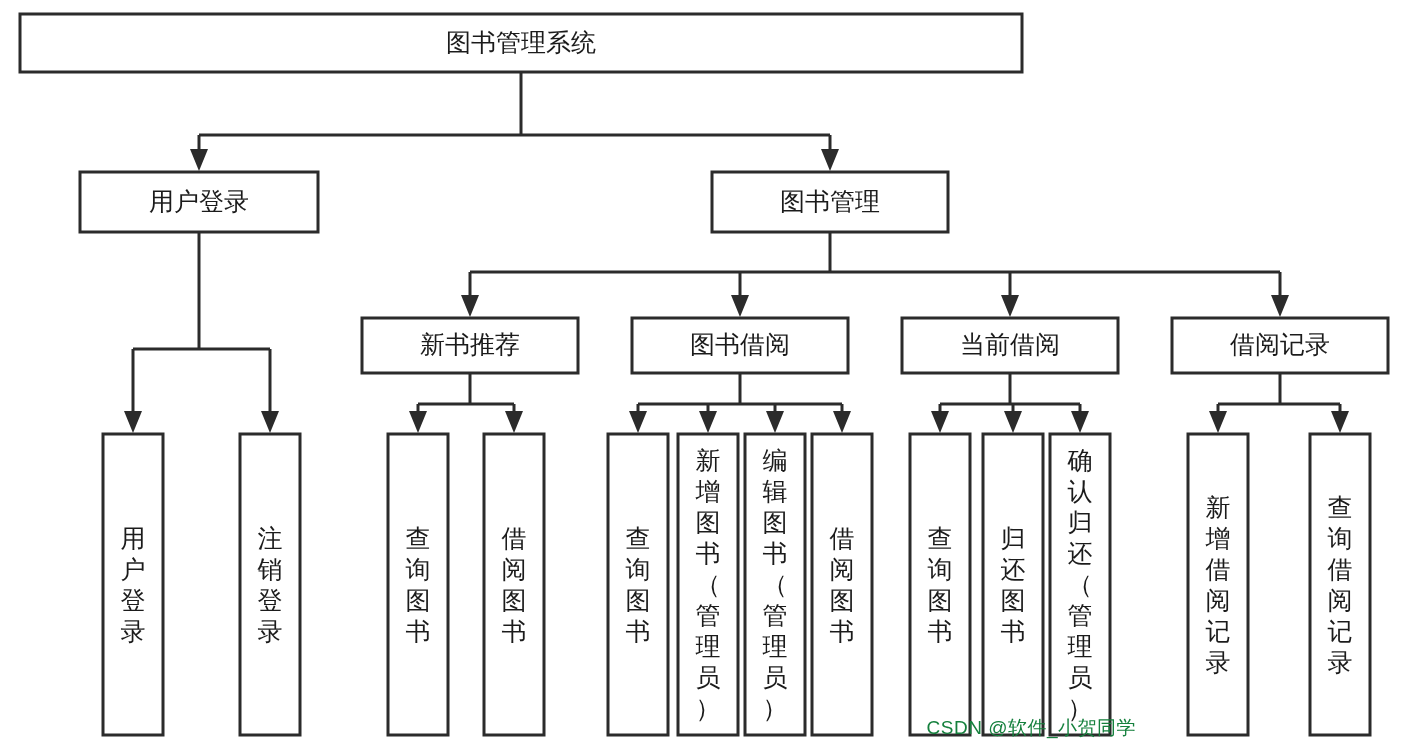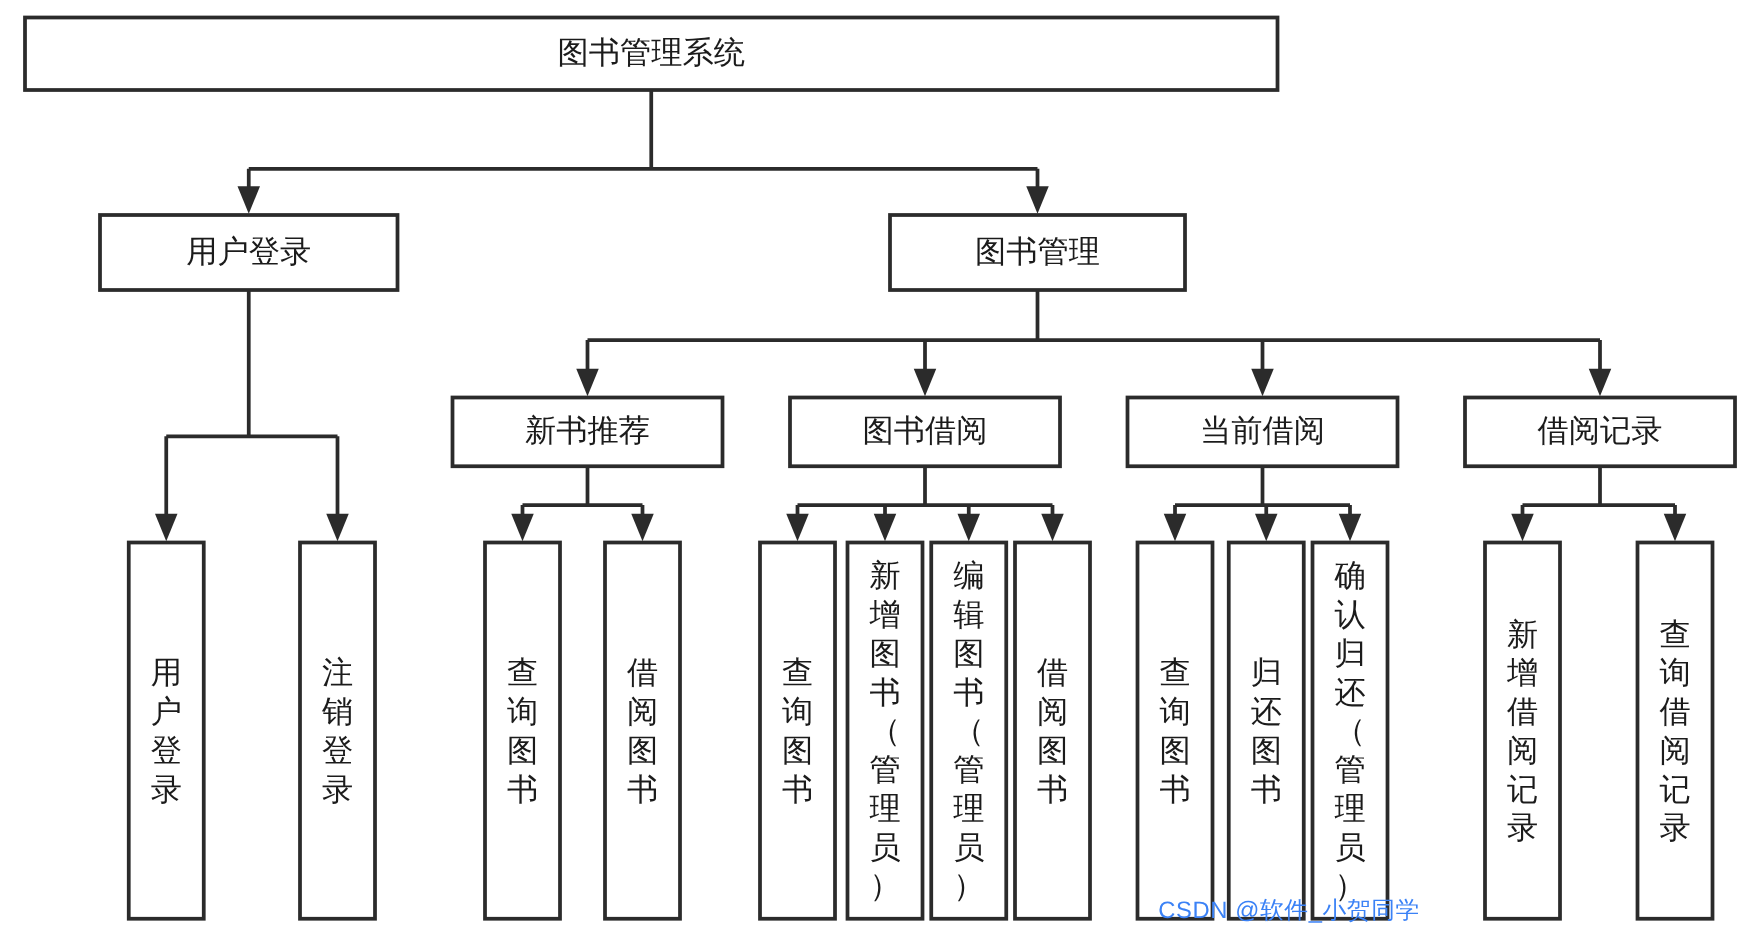--- a/index.html
+++ b/index.html
@@ -52,21 +52,21 @@
     font-family: "Liberation Sans", "DejaVu Sans", sans-serif;
     font-size: 25px;
     text-anchor: middle;
   }
   .watermark {
     position: absolute;
     right: 8px;
     bottom: 6px;
     font-family: "Liberation Sans", "DejaVu Sans", sans-serif;
     font-size: 19px;
-    color: #3b82f6;
+    color: #15803d;
     letter-spacing: 0.5px;
     white-space: nowrap;
     pointer-events: none;
   }
 </style>
 </head>
 <body>
 
 <div id="diagram-root">
   <svg id="flowchart" viewBox="0 0 1405 747" xmlns="http://www.w3.org/2000/svg">

